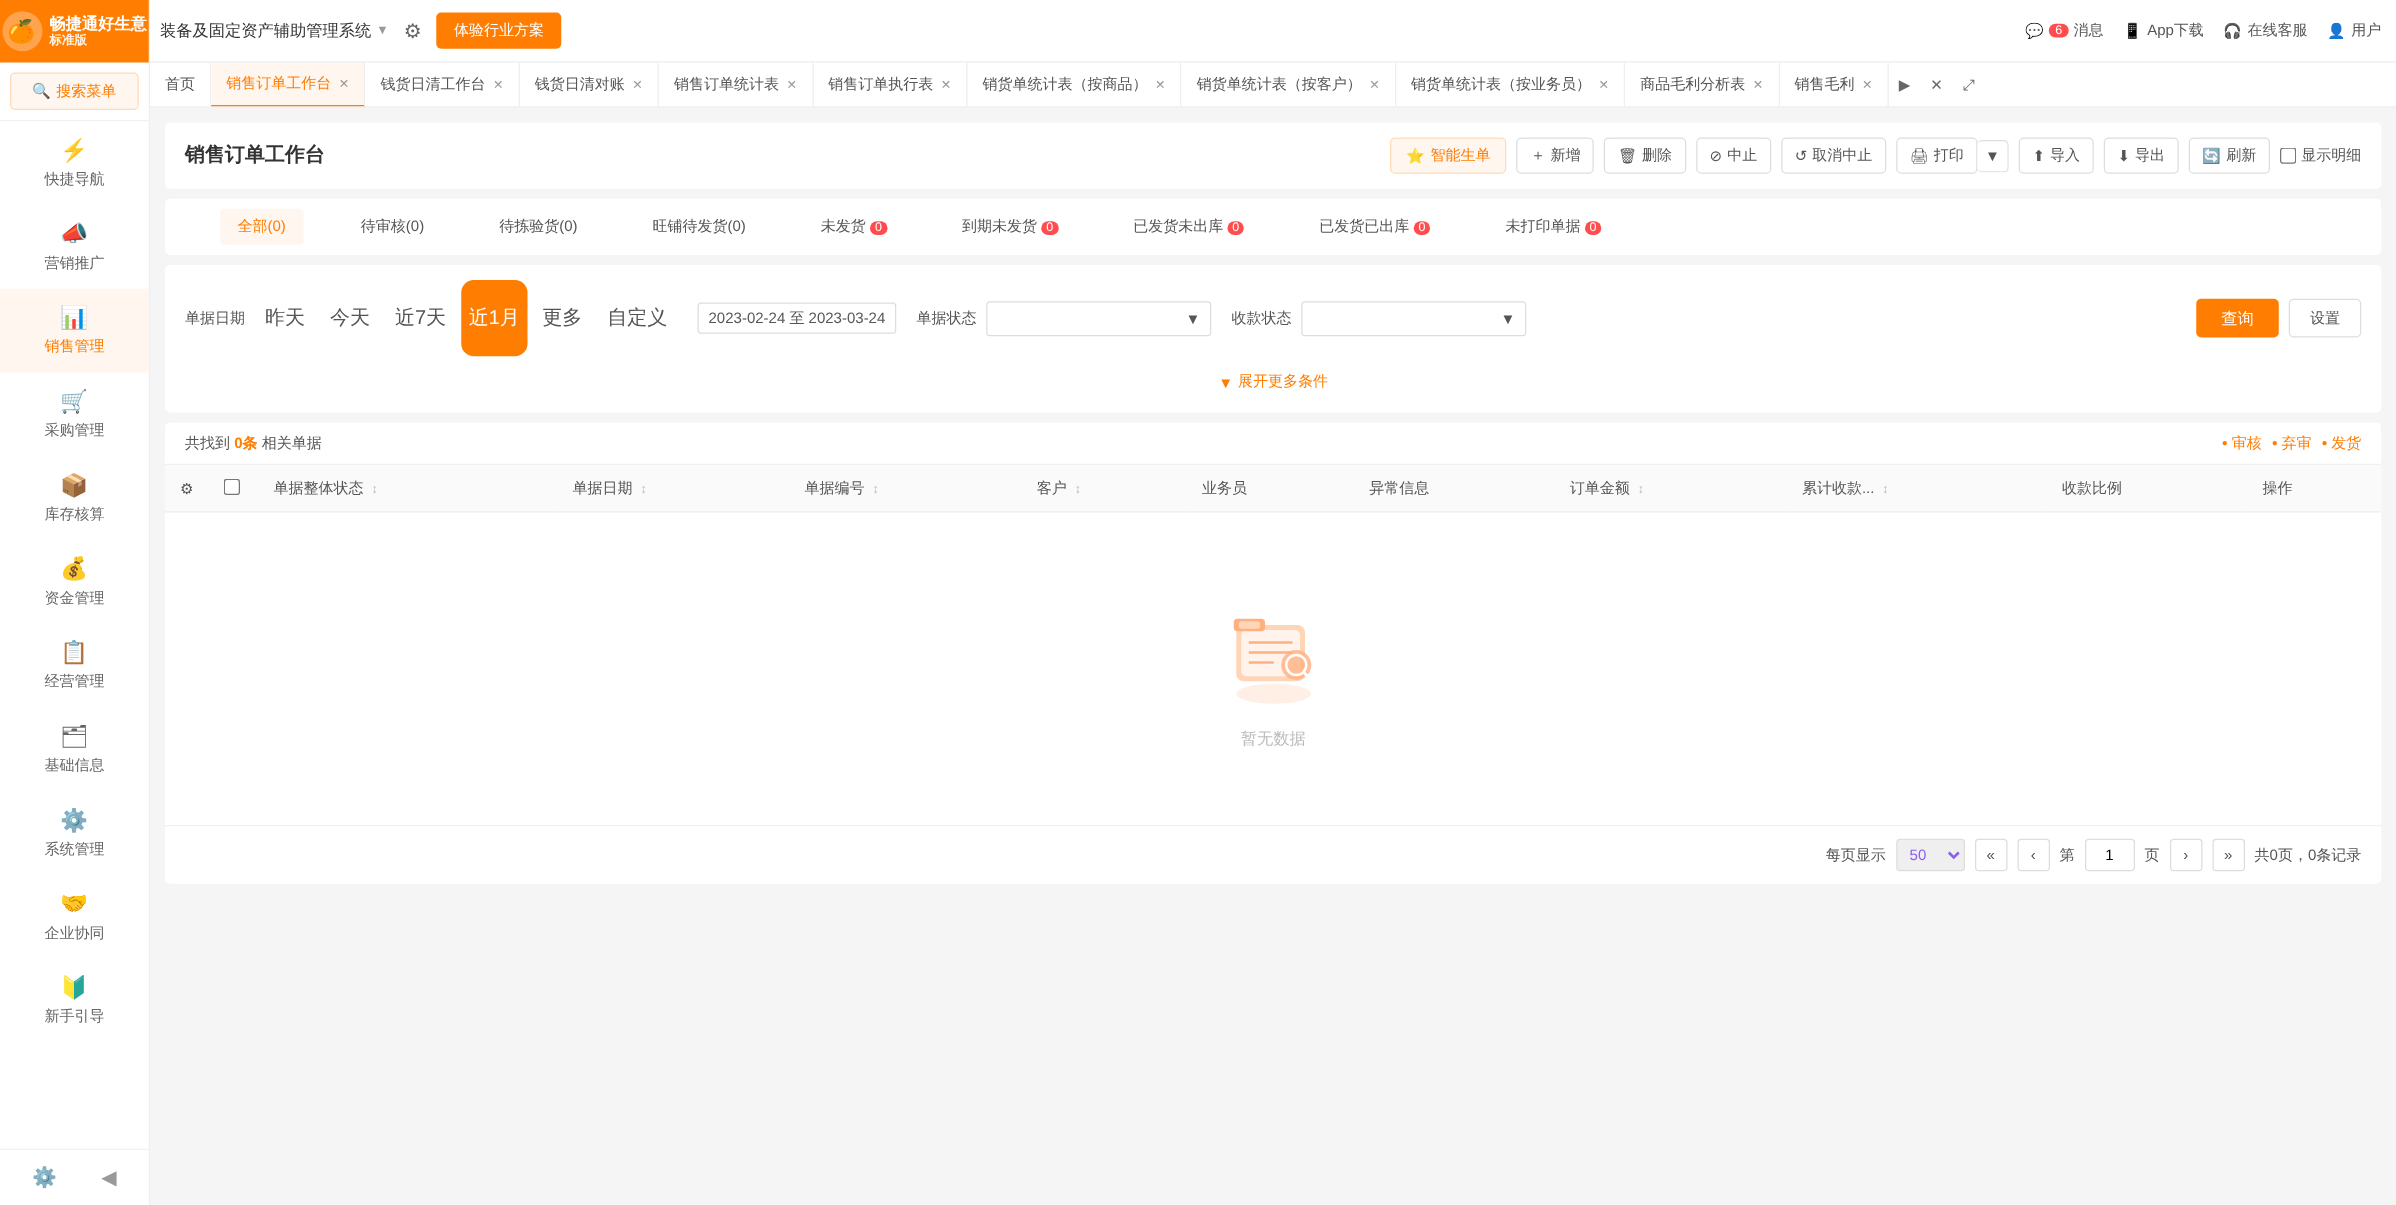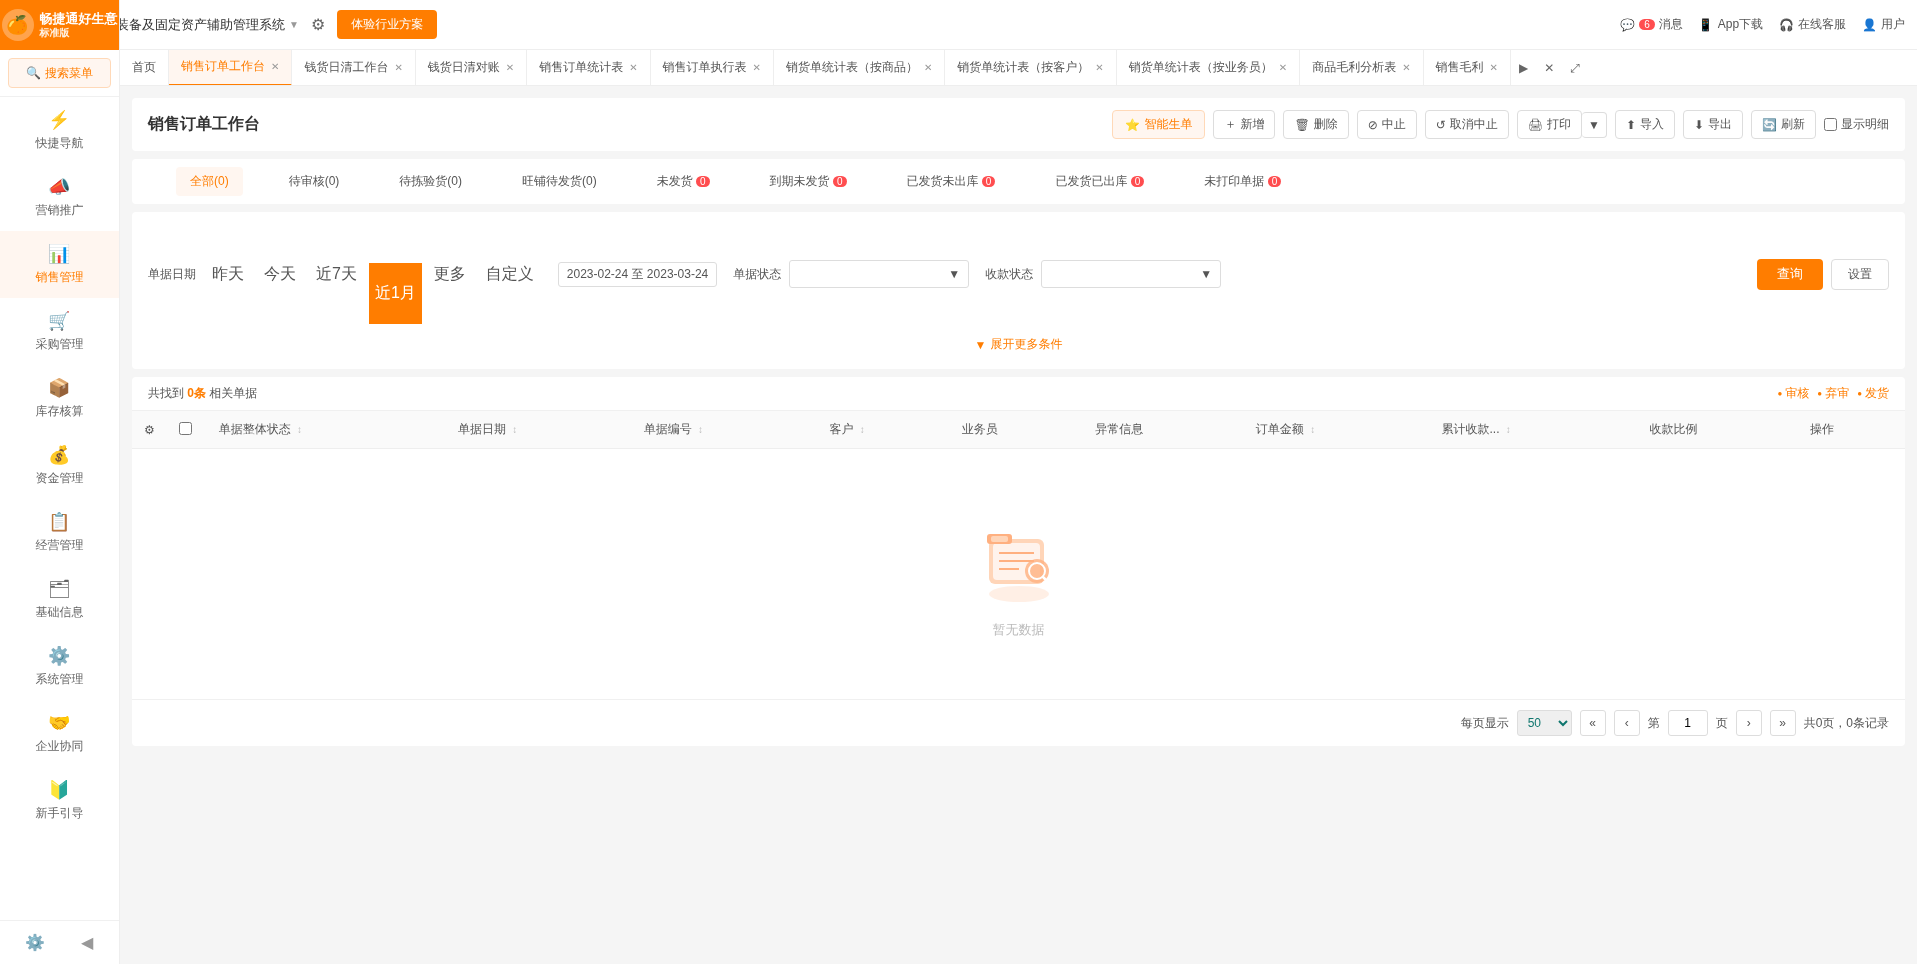--- a/index.html
+++ b/index.html
@@ -44,21 +44,21 @@
     .sidebar-item.active { background: #fff6f0; color: #ff7d00; }
     .sidebar-item-icon { font-size: 18px; }
     .sidebar-bottom {
       padding: 12px 8px;
       display: flex; justify-content: space-around; border-top: 1px solid #f0f0f0;
     }
     .sidebar-bottom-btn { cursor: pointer; color: #999; font-size: 16px; }
 
     
     .header {
-      position: fixed; left: 104px; top: 0; right: 0; height: 50px;
+      position: fixed; left: 116px; top: 0; right: 0; height: 50px;
       background: #fff; border-bottom: 1px solid #eee;
       display: flex; align-items: center; padding: 0 12px;
       z-index: 99; gap: 12px;
     }
     .header-dropdown { display: flex; align-items: center; gap: 4px; cursor: pointer; }
     .header-dropdown-arrow { color: #999; font-size: 10px; }
     .header-settings { cursor: pointer; color: #666; font-size: 16px; }
     .header-experience-btn {
       background: #ff7d00; color: #fff; border: none; border-radius: 4px;
       padding: 6px 14px; cursor: pointer; font-size: 12px;
@@ -139,21 +139,21 @@
       margin-bottom: 8px;
     }
     .search-row { display: flex; align-items: center; gap: 16px; flex-wrap: wrap; }
     .search-item { display: flex; align-items: center; gap: 8px; }
     .search-label { color: #555; font-size: 12px; white-space: nowrap; }
     .search-date-range { display: flex; align-items: center; gap: 4px; font-size: 16px; }
     .date-option {
       padding: 3px 8px; cursor: pointer; color: #555; border-radius: 3px;
     }
     .date-option.badge-orange {
-      background: #ff7d00; color: #fff; border-radius: 0; padding: 20px 6px; margin-top: 39px;
+      background: #ff7d00; color: #fff; border-radius: 10px; padding: 20px 6px;
     }
     .date-display {
       color: #555; font-size: 12px; padding: 3px 8px;
       border: 1px solid #ddd; border-radius: 3px;
     }
     .search-select {
       min-width: 180px; height: 28px; border: 1px solid #ddd; border-radius: 3px;
       padding: 0 8px; font-size: 12px; color: #555; cursor: pointer;
       display: flex; align-items: center; justify-content: space-between;
     }
@@ -208,21 +208,21 @@
       position: relative;
     }
 
     
     .table-footer {
       padding: 10px 16px; display: flex; align-items: center; justify-content: flex-end;
       gap: 8px; border-top: 1px solid #f0f0f0;
     }
     .page-size-select {
       height: 26px; border: 1px solid #ddd; border-radius: 3px; padding: 0 6px;
-      font-size: 12px; color: #0f766e;
+      font-size: 12px; color: #8b5cf6;
     }
     .page-btn {
       width: 26px; height: 26px; border: 1px solid #ddd; background: #fff;
       border-radius: 3px; cursor: pointer; display: flex; align-items: center;
       justify-content: center; font-size: 12px; color: #555;
     }
     .page-btn:disabled { color: #ccc; cursor: not-allowed; }
     .page-input {
       width: 40px; height: 26px; border: 1px solid #ddd; border-radius: 3px;
       text-align: center; font-size: 12px;

